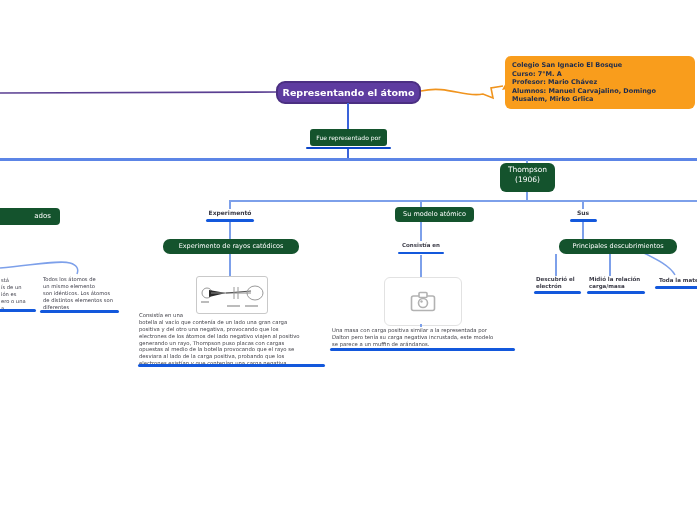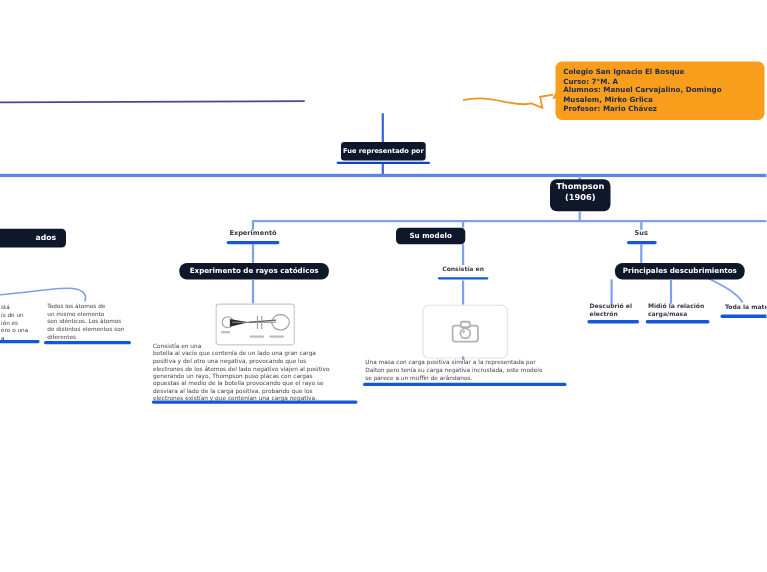--- a/index.html
+++ b/index.html
@@ -4,38 +4,38 @@
 <style>
   html,body{margin:0;padding:0;background:#fff;}
   #canvas{position:relative;width:697px;height:520px;background:#ffffff;overflow:hidden;
           font-family:"DejaVu Sans",sans-serif;}
   svg.overlay{position:absolute;left:0;top:0;width:697px;height:520px;pointer-events:none;}
   .hl,.vl,.bar{position:absolute;}
   .hl{background:#5c85e6;height:2.5px;}
   .vl{background:#7da0ea;width:1.6px;}
   .vl.dark{background:#3a63da;}
   .bar{background:#1358dc;height:2.8px;border-radius:2px;}
-  .node{position:absolute;background:#0f172a;color:#fff;font-weight:bold;text-align:center;
+  .node{position:absolute;background:#14532d;color:#fff;font-weight:normal;text-align:center;
         border-radius:5px;box-sizing:border-box;}
   .pre{white-space:pre-line;}
   .lbl{position:absolute;font-weight:bold;color:#3a3a46;text-align:center;font-size:6px;}
   .para{position:absolute;color:#3f3f46;font-size:5.3px;line-height:1.3;white-space:pre-line;}
   .txtnode{position:absolute;color:#3a3a46;font-size:5.5px;font-weight:bold;line-height:1.35;white-space:pre-line;}
   .imgbox{position:absolute;background:#fff;border:1px solid #c9c9c9;border-radius:3px;
           display:flex;align-items:center;justify-content:center;}
   #title-node{left:276px;top:81px;width:145px;height:23px;background:#5e3ca0;border:2px solid #4b2f82;
               border-radius:9px;color:#fff;font-weight:bold;font-size:9.5px;line-height:19px;text-align:center;}
   #info-box{position:absolute;left:505px;top:28px;width:190px;height:53px;background:#f99d1c;
             border-radius:6px;box-sizing:border-box;padding:5px 7px;color:#1c2b4e;
             font-size:6.5px;font-weight:bold;line-height:1.32;margin-top:28px;}
   #thompson-node{left:500px;top:163px;width:55px;height:29px;border-radius:6px;
                  font-size:7.5px;line-height:1.35;padding-top:2px;}
   #fue-node{left:310px;top:129px;width:77px;height:17px;border-radius:3px;font-size:6px;line-height:17px;}
   #exp-node{left:163px;top:239px;width:136px;height:15px;border-radius:7px;font-size:6.5px;line-height:15px;}
-  #model-node{left:360px;top:207px;width:63px;height:15px;border-radius:4px;font-size:6.5px;line-height:15px;}
+  #model-node{left:395px;top:207px;width:79px;height:15px;border-radius:4px;font-size:6.5px;line-height:15px;}
   #disc-node{left:524px;top:239px;width:118px;height:15px;border-radius:7px;font-size:6.5px;line-height:15px;margin-left:35px;}
   #post-node{left:-36px;top:208px;width:96px;height:17px;border-radius:4px;font-size:7px;line-height:17px;
              text-align:right;padding-right:9px;}
 </style>
 </head>
 <body>
 
 <div id="canvas">
 
   <svg class="overlay">
@@ -46,24 +46,25 @@
     <polygon points="508,79 518,87 502,90" fill="#f0941e"></polygon>
 
     <path d="M0,268 C34,265 60,260 70,263 C77,265 79,269 77,274" stroke="#7da0ea" stroke-width="1.5" fill="none"></path>
 
     <path d="M642,252 C658,260 670,266 675,275" stroke="#7da0ea" stroke-width="1.5" fill="none"></path>
   </svg>
 
   <div id="info-box">
     <div>Colegio San Ignacio El Bosque</div>
     <div>Curso: 7°M. A</div>
+    <div>Profesor: Mario Chávez</div>
     <div>Alumnos: Manuel Carvajalino, Domingo Musalem, Mirko Grlica</div>
-    <div>Profesor: Mario Chávez</div>
   </div>
 
+  <div id="title-node" class="node">Representando el átomo</div>
   <div class="vl dark" style="left:347px;top:103px;height:27px;"></div>
 
   <div id="fue-node" class="node">Fue representado por</div>
   <div class="bar" style="left:306px;top:146.5px;width:85px;background:#0c46c8;"></div>
   <div class="vl dark" style="left:347px;top:149px;height:10px;"></div>
 
   <div class="hl" style="left:0;top:158px;width:697px;"></div>
 
   <div class="vl" style="left:526px;top:160px;height:4px;"></div>
   <div id="thompson-node" class="node pre">Thompson

